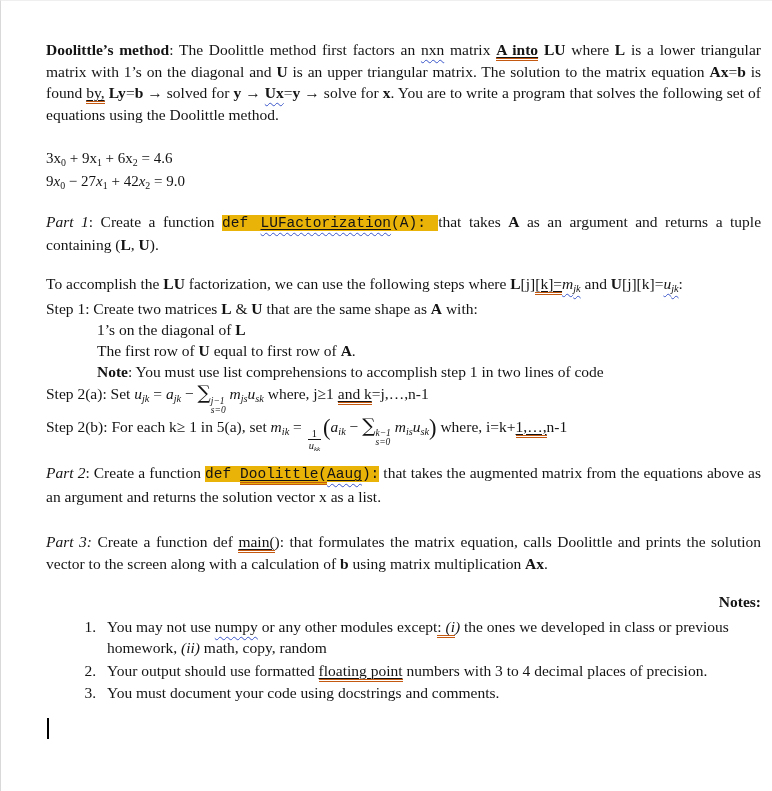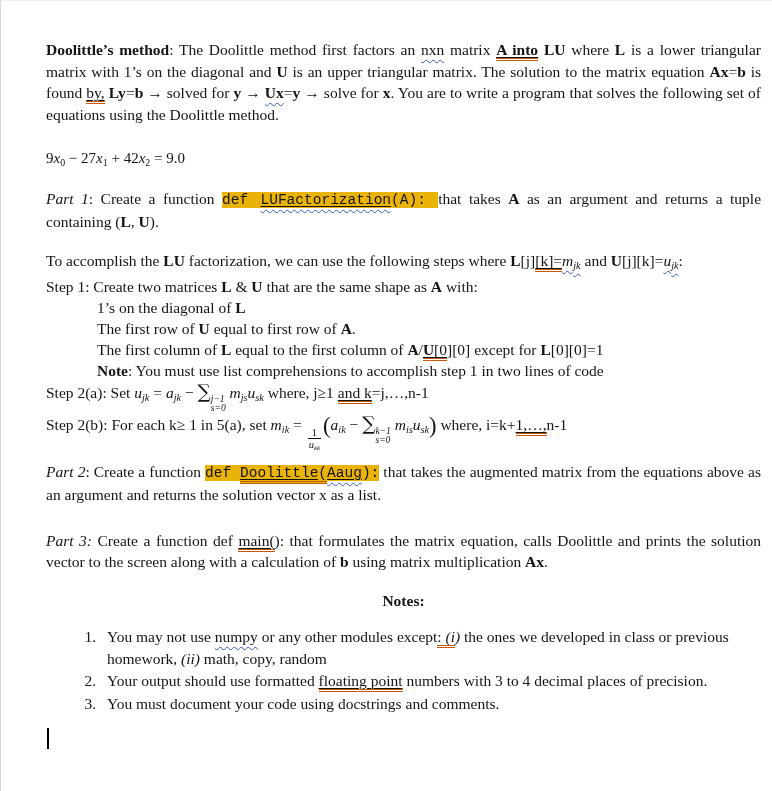--- a/index.html
+++ b/index.html
@@ -15,21 +15,21 @@
   .para{line-height:21.5px;text-align:justify;}
   .line{line-height:21px;}
   .eq-line{line-height:18px;font-size:15px;}
   .indent{padding-left:51px;}
   .p1{margin-bottom:24px;}
   .eqs{margin-bottom:16px;}
   .part1{margin-bottom:17px;}
   .steps{margin-bottom:8px;}
   .part2{margin-bottom:24px;}
   .part3{margin-bottom:17px;}
-  .notes-h{margin-bottom:15px;text-align:center;}
+  .notes-h{margin-bottom:3px;text-align:right;}
   .final{margin-bottom:12px;text-align:left;}
   .b{font-weight:bold;}
   .i{font-style:italic;}
   .m{font-family:"Liberation Mono","DejaVu Sans Mono",monospace;background:#eab308;font-size:14.5px;}
   .u{text-decoration:underline;text-decoration-thickness:1px;text-underline-offset:2px;}
   .sqb{text-decoration:underline wavy #3a55c9;text-decoration-thickness:1px;text-underline-offset:4px;}
   .u .sqb{text-decoration:underline wavy #3a55c9;text-decoration-thickness:1px;text-underline-offset:5px;}
   .gr{border-bottom:3px double #c45911;}
   .sub{font-size:0.66em;vertical-align:-0.28em;}
   .sum-wrap{white-space:nowrap;}
@@ -42,29 +42,29 @@
   ol.notes-list{margin:0 0 14px 0;padding-left:54px;}
   ol.notes-list li{padding-left:7px;line-height:21.5px;margin-bottom:1px;}
   .caret{width:2px;height:21px;background:#000;margin-left:1px;margin-top:0px;}
 </style>
 </head>
 <body>
 
 <div class="page">
     <div class="para p1"><span class="b">Doolittle’s method</span><span>:  The Doolittle method first factors an </span><span class="sqb">nxn</span><span> matrix </span><span class="b gr u">A  into</span><span> </span><span class="b">LU</span><span> where </span><span class="b">L</span><span> is a lower triangular matrix with 1’s on the diagonal and </span><span class="b">U</span><span> is an upper triangular matrix.  The solution to the matrix equation </span><span class="b">Ax</span><span>=</span><span class="b">b</span><span> is found </span><span class="gr u">by,</span><span> </span><span class="b">Ly</span><span>=</span><span class="b">b</span><span> → solved for </span><span class="b">y</span><span> → </span><span class="b sqb">Ux</span><span>=</span><span class="b">y</span><span> → solve for </span><span class="b">x</span><span>.  You are to write a program that solves the following set of equations using the Doolittle method.</span></div>
     <div class="eqs">
+      <div class="line eq-line"><span>3x</span><span class="sub">0</span><span> + 9x</span><span class="sub">1</span><span> + 6x</span><span class="sub">2</span><span> = 4.6</span></div>
       <div class="line eq-line"><span>9</span><span class="i">x</span><span class="sub">0</span><span> − 27</span><span class="i">x</span><span class="sub">1</span><span> + 42</span><span class="i">x</span><span class="sub">2</span><span> = 9.0</span></div>
     </div>
     <div class="para part1"><span class="i">Part 1</span><span>:  Create a function </span><span class="m">def </span><span class="m u"><span class="sqb">LUFactorization</span></span><span class="m">(A): </span><span>that takes </span><span class="b">A</span><span> as an argument and returns a tuple containing (</span><span class="b">L</span><span>, </span><span class="b">U</span><span>).</span></div>
     <div class="steps">
       <div class="line "><span>To accomplish the </span><span class="b">LU</span><span> factorization, we can use the following steps where </span><span class="b">L</span><span>[j]</span><span class="gr u">[k]=</span><span class="i sqb">m</span><span class="i sub sqb">jk</span><span> and </span><span class="b">U</span><span>[j][k]=</span><span class="i sqb">u</span><span class="i sub sqb">jk</span><span>:</span></div>
       <div class="line "><span>Step 1:  Create two matrices </span><span class="b">L</span><span> &amp; </span><span class="b">U</span><span> that are the same shape as </span><span class="b">A</span><span> with:</span></div>
       <div class="line indent"><span>1’s on the diagonal of </span><span class="b">L</span></div>
       <div class="line indent"><span>The first row of </span><span class="b">U</span><span> equal to first row of </span><span class="b">A</span><span>.</span></div>
-      <div class="line indent"><span>The first column of </span><span class="b">L</span><span> equal to the first column of </span><span class="b">A</span><span>/</span><span class="b gr u">U</span><span class="gr u">[0</span><span>][0] except for </span><span class="b">L</span><span>[0][0]=1</span></div>
       <div class="line indent"><span class="b">Note</span><span>:  You must use list comprehensions to accomplish step 1 in two lines of code</span></div>
       <div class="line "><span>Step 2(a):  Set </span><span class="i">u</span><span class="i sub">jk</span><span> = </span><span class="i">a</span><span class="i sub">jk</span><span> − </span><span class="sum-wrap"><span class="sigma">∑</span><span class="sum-sc">
             <span>j−1</span>
             <span>s=0</span>
           </span></span><span> </span><span class="i">m</span><span class="i sub">js</span><span class="i">u</span><span class="i sub">sk</span><span> where, j≥1 </span><span class="gr u">and  k</span><span>=j,…,n-1</span></div>
       <div class="line "><span>Step 2(b): For each k≥ 1 in 5(a), set </span><span class="i">m</span><span class="i sub">ik</span><span> = </span><span class="frac">
           <span class="fnum"><span>1</span></span>
           <span class="fden"><span class="i">u</span><span class="i sub">kk</span></span>
         </span><span class="bigp">(</span><span class="i">a</span><span class="i sub">ik</span><span> − </span><span class="sum-wrap"><span class="sigma">∑</span><span class="sum-sc">
             <span>k−1</span>

